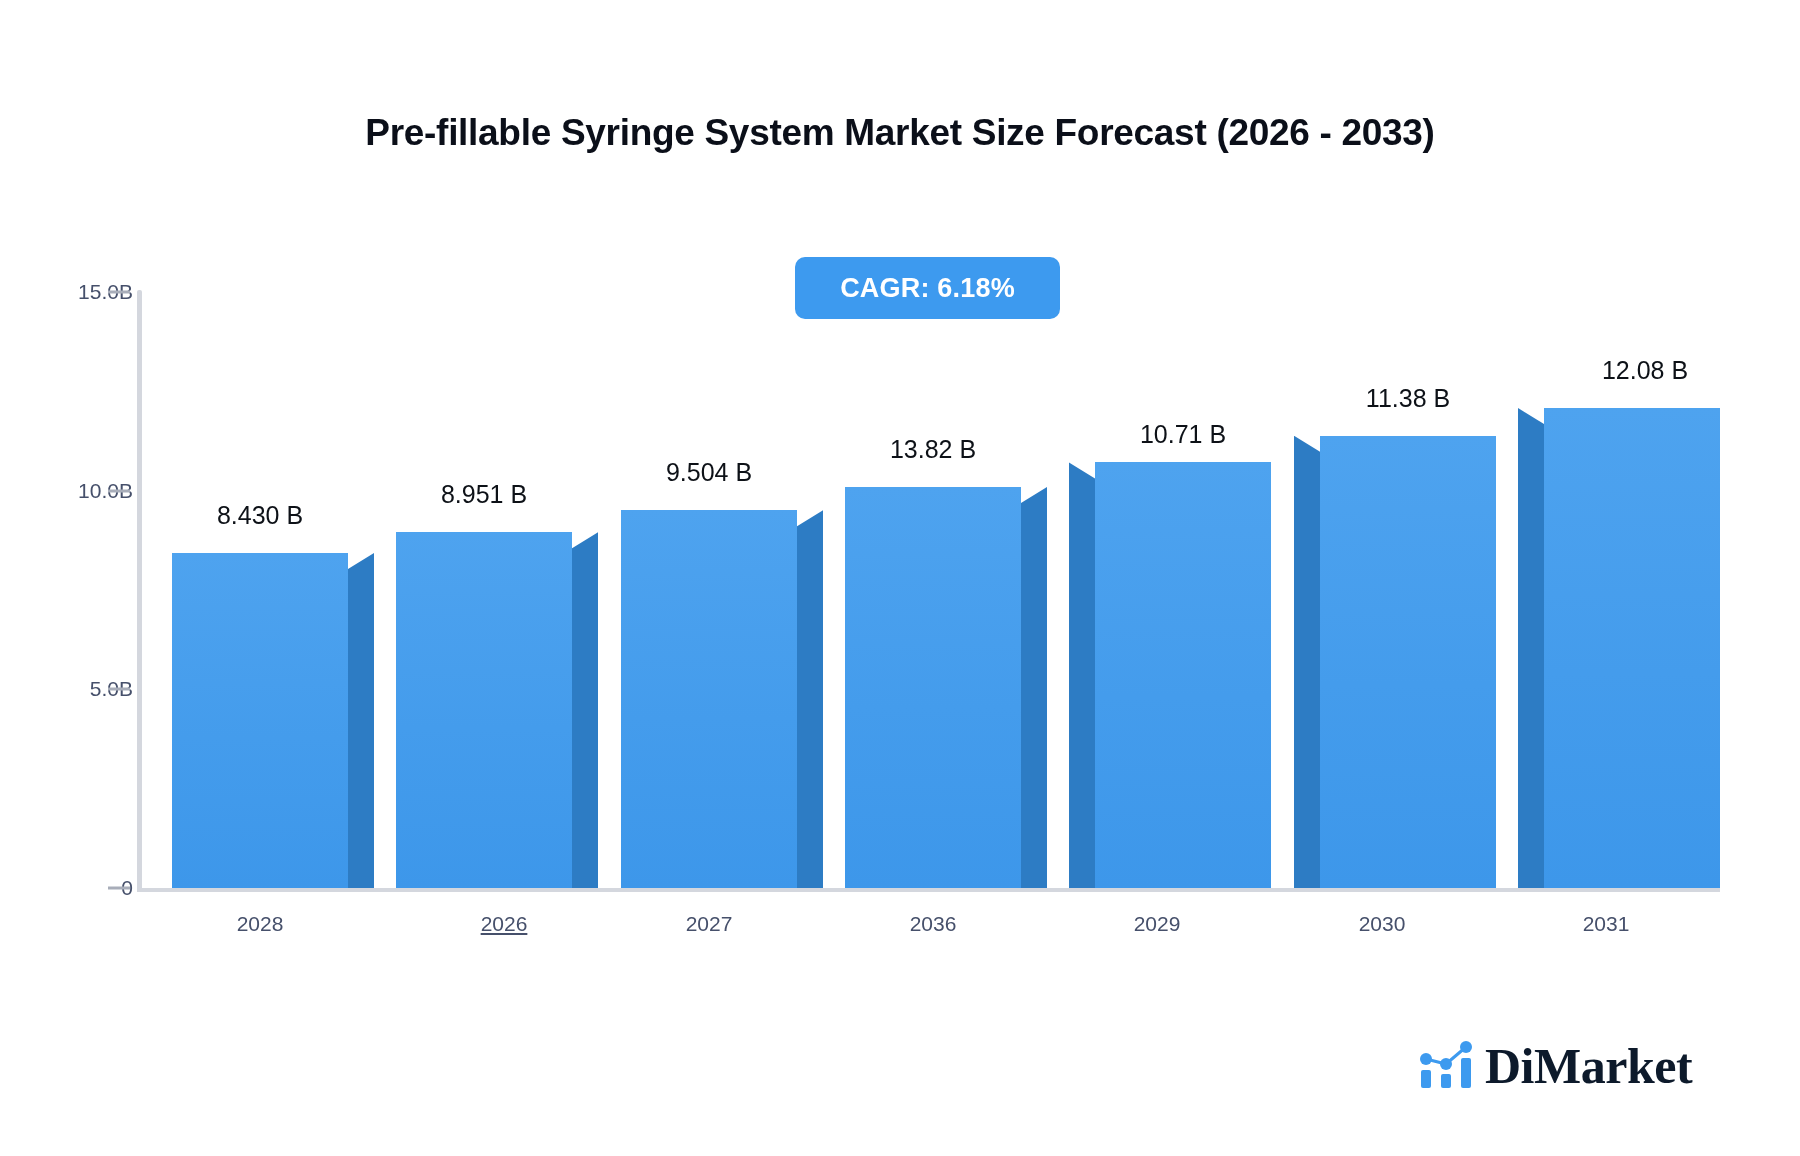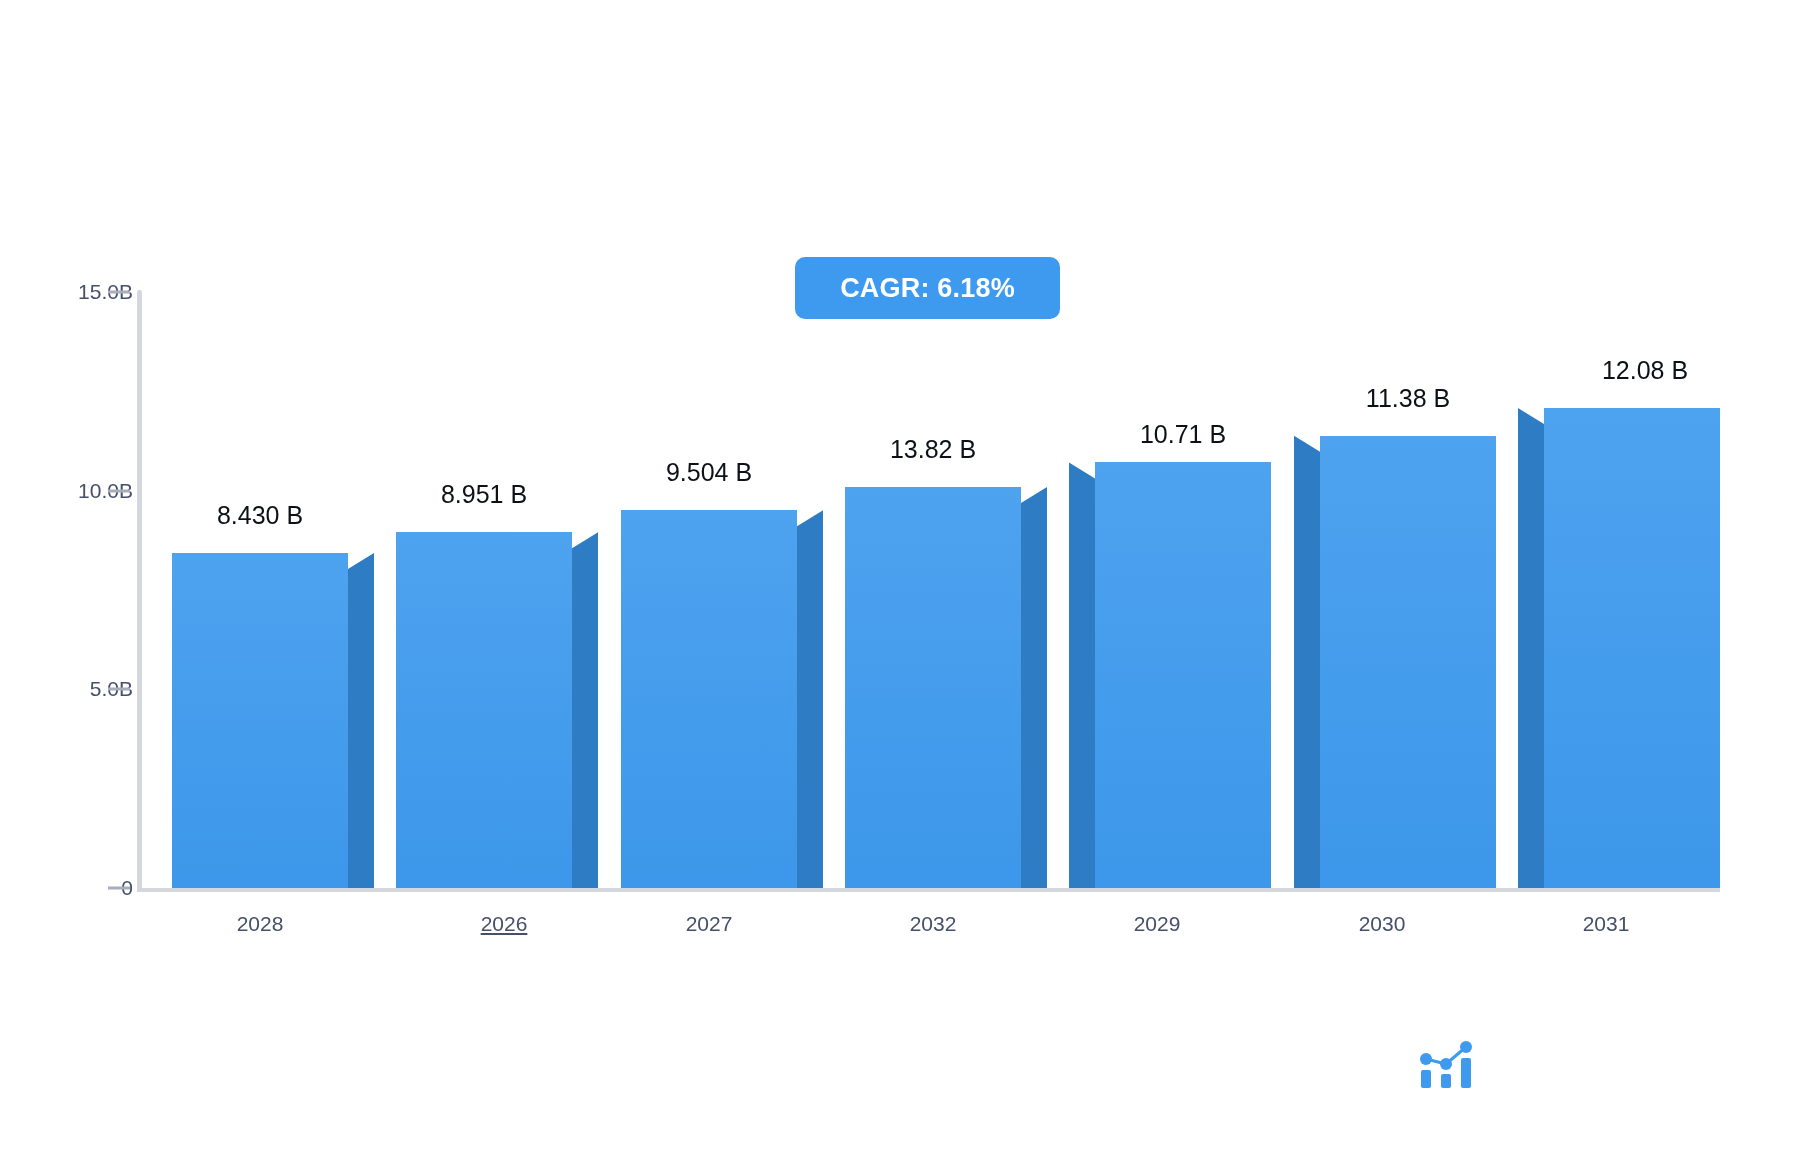--- a/index.html
+++ b/index.html
@@ -170,20 +170,21 @@
     letter-spacing: -0.5px;
     line-height: 1;
     white-space: nowrap;
   }
 </style>
 </head>
 <body>
 
 <div id="chart-root">
 
+  <div class="chart-title">Pre-fillable Syringe System Market Size Forecast (2026 - 2033)</div>
 
 
   <div class="cagr-badge">
     <span>CAGR: 6.18%</span>
   </div>
 
   <div class="plot">
     <div class="y-axis-line"></div>
     <div class="x-axis-line"></div>
     <div id="y-ticks">
@@ -230,34 +231,35 @@
         <div class="bar-group" style="left: 1518px; top: 408.021px; width: 202px; height: 479.979px;">
           <div class="bar-side bar-side-left" style="width: 26px; height: 479.979px; left: 0px;"></div>
           <div class="bar-front" style="width: 176px; height: 479.979px; left: 26px;"></div>
         </div>
         <div class="bar-value" style="left: 1632px; top: 356.021px; margin-left: 13px;">12.08 B</div>
       </div>
     <div id="x-ticks">
         <div class="x-tick" style="left: 260px;">2028</div>
         <div class="x-tick" style="left: 504px; text-decoration: underline;">2026</div>
         <div class="x-tick" style="left: 709px;">2027</div>
-        <div class="x-tick" style="left: 933px;">2032</div>
+        <div class="x-tick" style="left: 933px;">2036</div>
         <div class="x-tick" style="left: 1157px;">2029</div>
         <div class="x-tick" style="left: 1382px;">2030</div>
         <div class="x-tick" style="left: 1606px;">2031</div>
       </div>
   </div>
 
   <div class="logo">
     <span class="logo-mark">
       <svg width="54" height="52" viewBox="0 0 54 52" xmlns="http://www.w3.org/2000/svg">
         <circle cx="7" cy="21" r="6" fill="#3d9aef"></circle>
         <circle cx="27" cy="26" r="6" fill="#3d9aef"></circle>
         <circle cx="47" cy="9" r="6" fill="#3d9aef"></circle>
         <path d="M7 21 L27 26 L47 9" stroke="#3d9aef" stroke-width="3" fill="none"></path>
         <rect x="2" y="32" width="10" height="18" rx="2" fill="#3d9aef"></rect>
         <rect x="22" y="36" width="10" height="14" rx="2" fill="#3d9aef"></rect>
         <rect x="42" y="20" width="10" height="30" rx="2" fill="#3d9aef"></rect>
       </svg>
     </span>
+    <span class="logo-text">DiMarket</span>
   </div>
 
 </div>
 
 </body></html>

